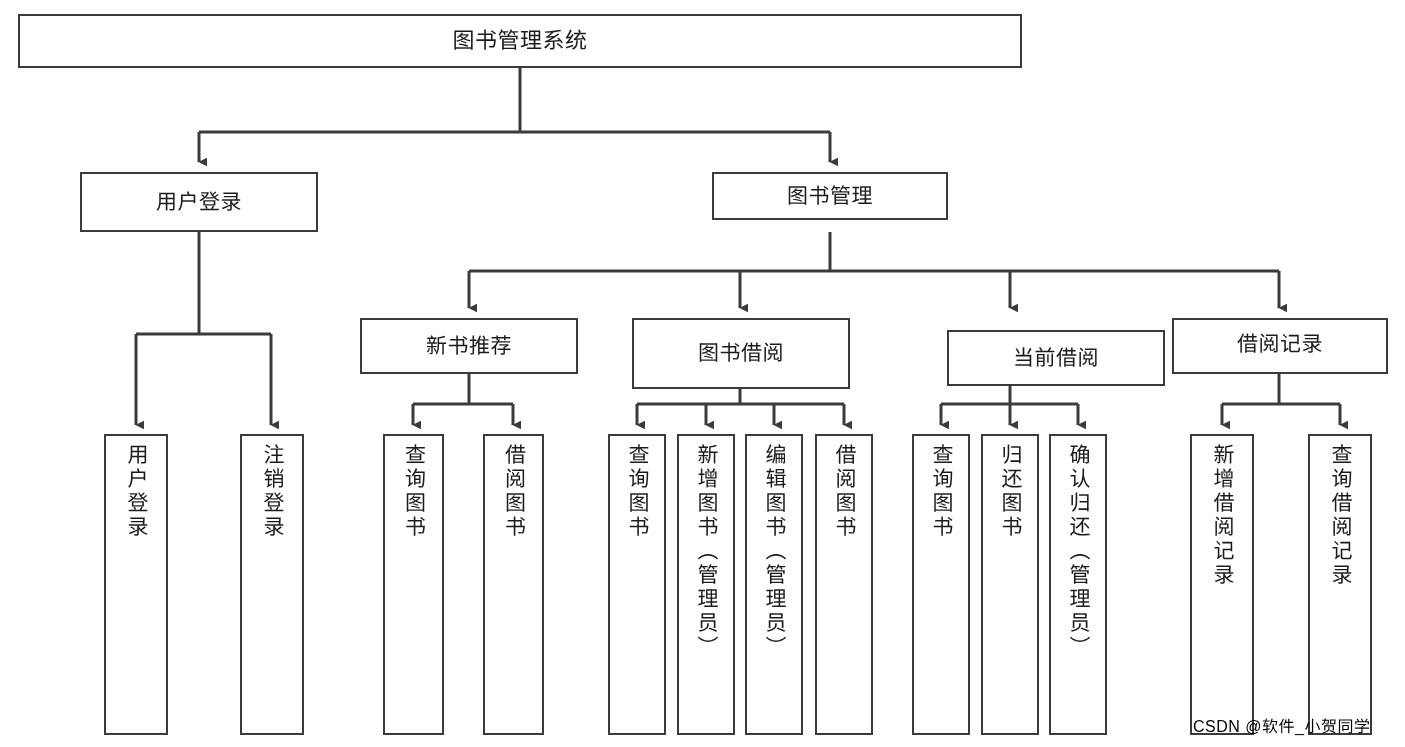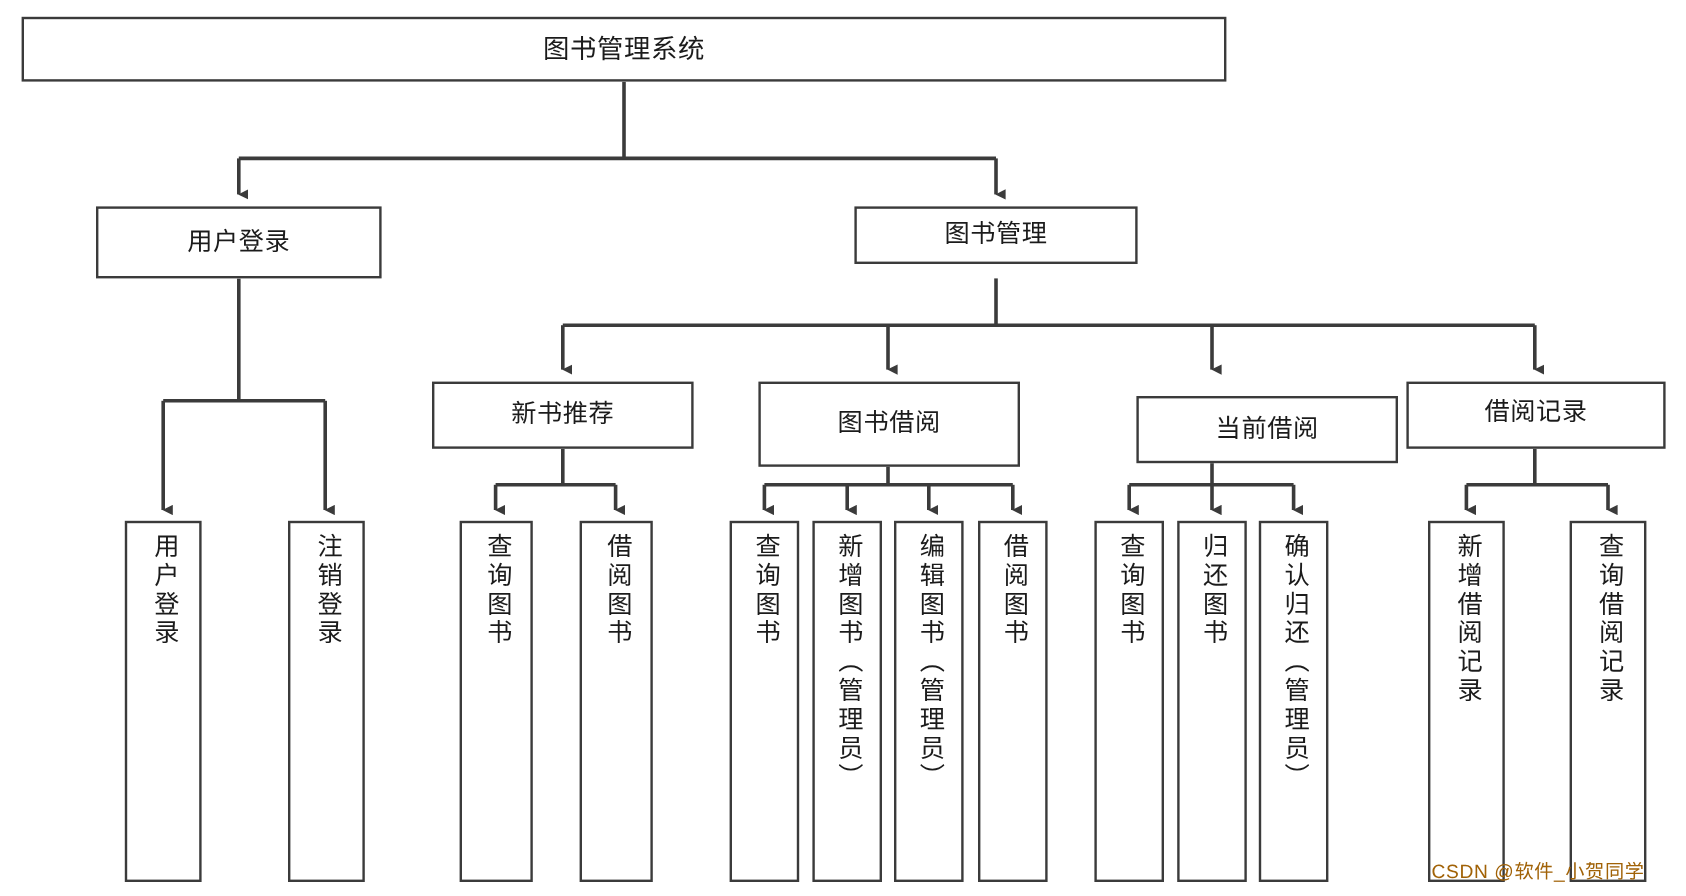--- a/index.html
+++ b/index.html
@@ -61,21 +61,21 @@
     writing-mode: vertical-rl;
     text-orientation: upright;
     font-size: 21px;
     line-height: 1.05;
     letter-spacing: 3px;
     white-space: nowrap;
   }
   .watermark {
     position: absolute;
     font-size: 16px;
-    color: #a16207;
+    color: #000000;
     white-space: nowrap;
     z-index: 5;
     letter-spacing: 0.5px;
   }
 </style>
 </head>
 <body>
 
 <div id="canvas">
 

